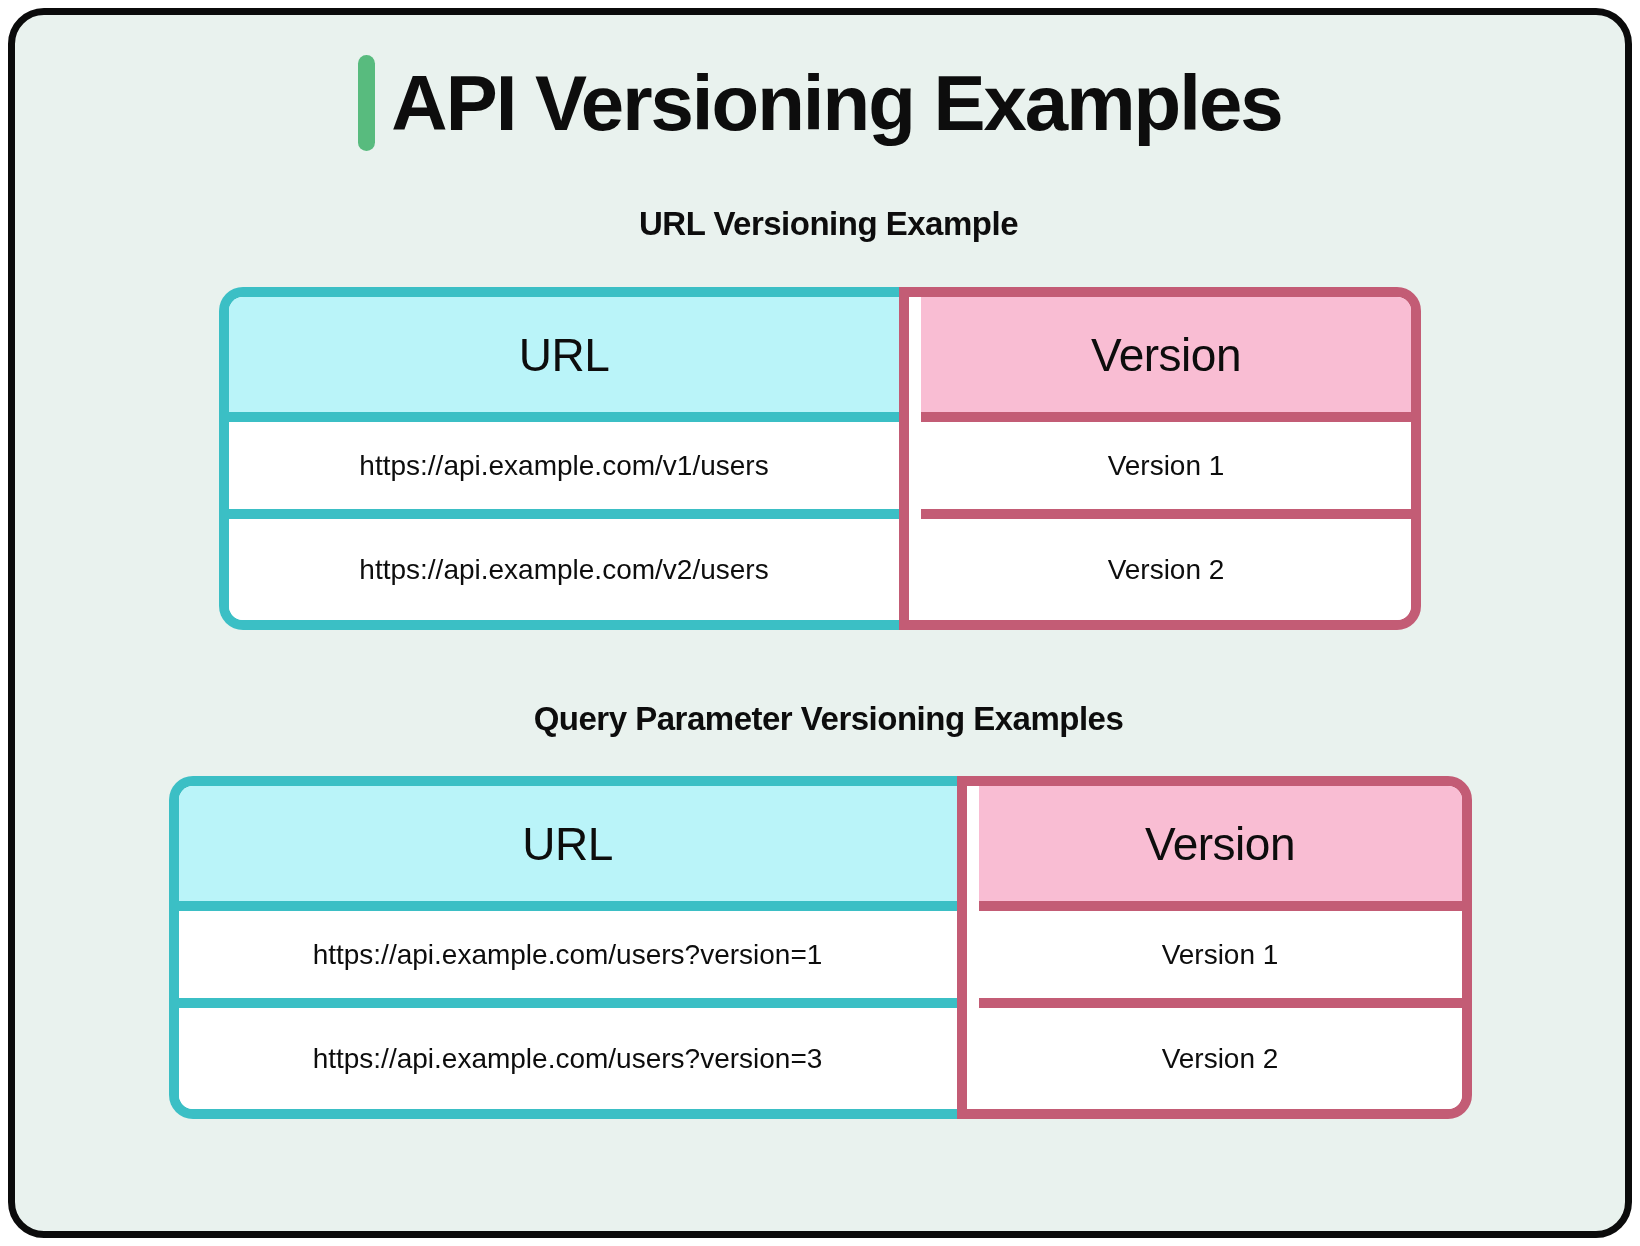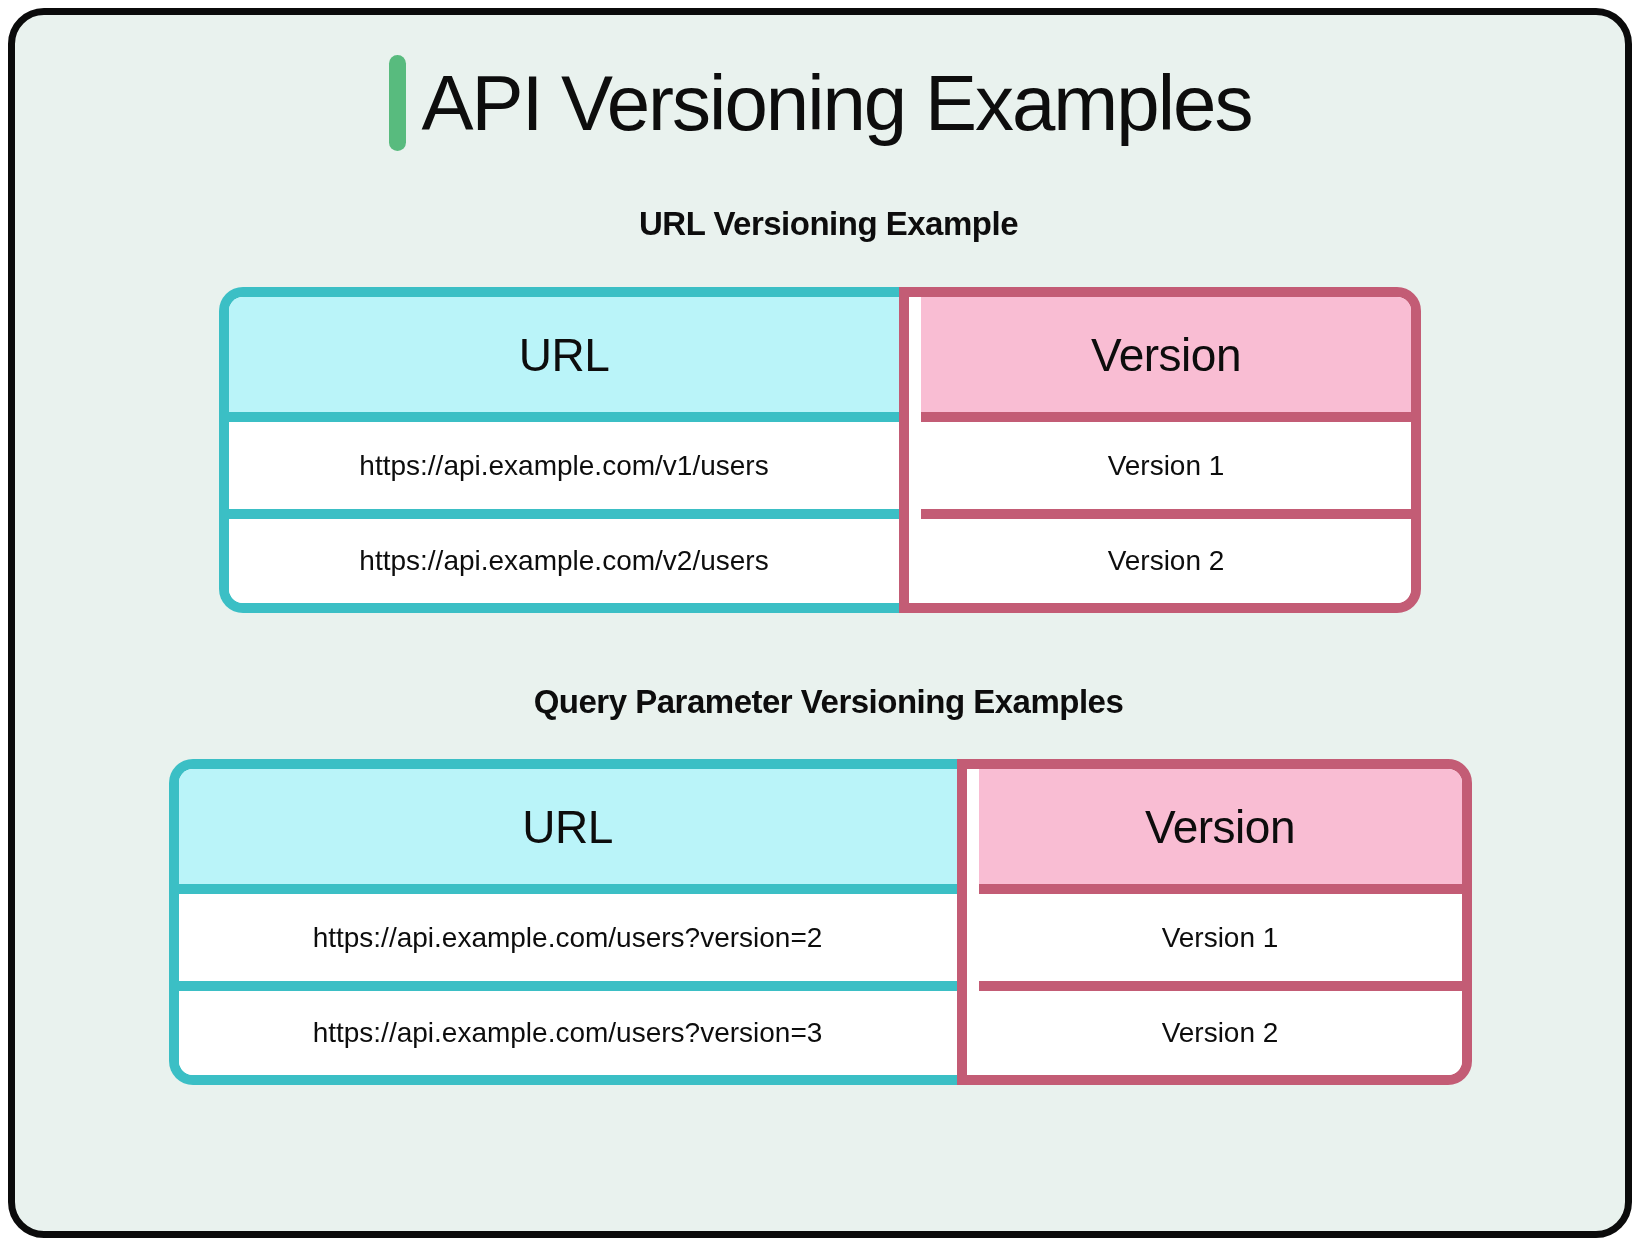--- a/index.html
+++ b/index.html
@@ -27,21 +27,21 @@
     margin-top: 40px;
   }
   .accent-bar {
     width: 17px; height: 96px;
     border-radius: 9px;
     background: var(--green, #58bb7e);
     flex: 0 0 auto;
   }
   .page-title {
     font-size: 78px;
-    font-weight: 400;
+    font-weight: 700;
     letter-spacing: -2px;
     white-space: nowrap;
   }
   
   .section-heading {
     text-align: center;
     font-size: 33px;
     font-weight: 600;
     letter-spacing: -0.5px;
     margin-left: 17px;
@@ -82,21 +82,21 @@
     justify-content: center;
     background: #ffffff;
     height: 97px;
     font-size: 28px;
     font-weight: 400;
     text-align: center;
     padding: 0 14px;
   }
   .url-side .cell     { border-bottom: 10px solid var(--teal, #3bbfc5); }
   .version-side .cell { border-bottom: 10px solid var(--rose, #c35c75); margin-left: 12px; }
-  .cell:last-child { border-bottom: none; height: 84px; }
+  .cell:last-child { border-bottom: none; height: 101px; }
   .cell.header {
     height: 125px;
     font-size: 46px;
     font-weight: 500;
     letter-spacing: -0.5px;
   }
   .url-side .cell.header     { background: var(--cyan, #baf4f9); }
   .version-side .cell.header { background: var(--pink, #f9bdd3); }
 </style>
 </head>
@@ -122,21 +122,21 @@
       <div class="cell">Version 1</div>
       <div class="cell">Version 2</div>
     </div>
   </div>
 
   <h2 class="section-heading heading-2">Query Parameter Versioning Examples</h2>
 
   <div class="vtable vtable-2">
     <div class="subtable url-side">
       <div class="cell header">URL</div>
-      <div class="cell">https://api.example.com/users?version=2</div>
+      <div class="cell">https://api.example.com/users?version=1</div>
       <div class="cell">https://api.example.com/users?version=3</div>
     </div>
     <div class="subtable version-side">
       <div class="cell header">Version</div>
       <div class="cell">Version 1</div>
       <div class="cell">Version 2</div>
     </div>
   </div>
 
 </div>

